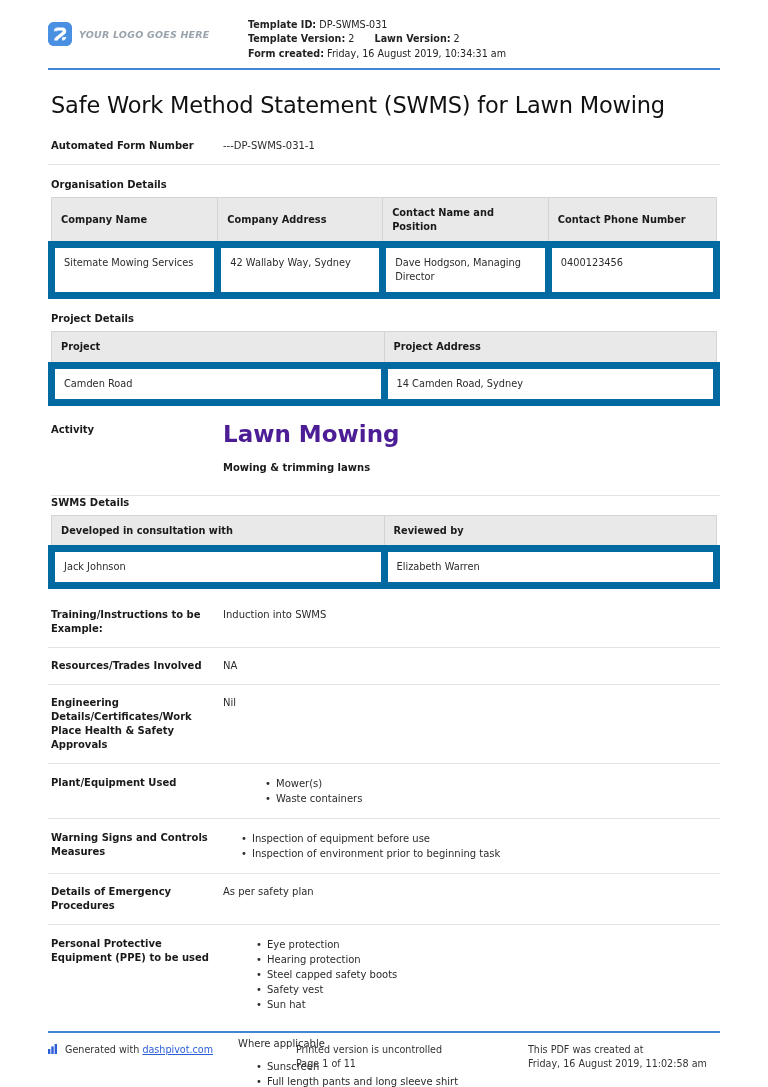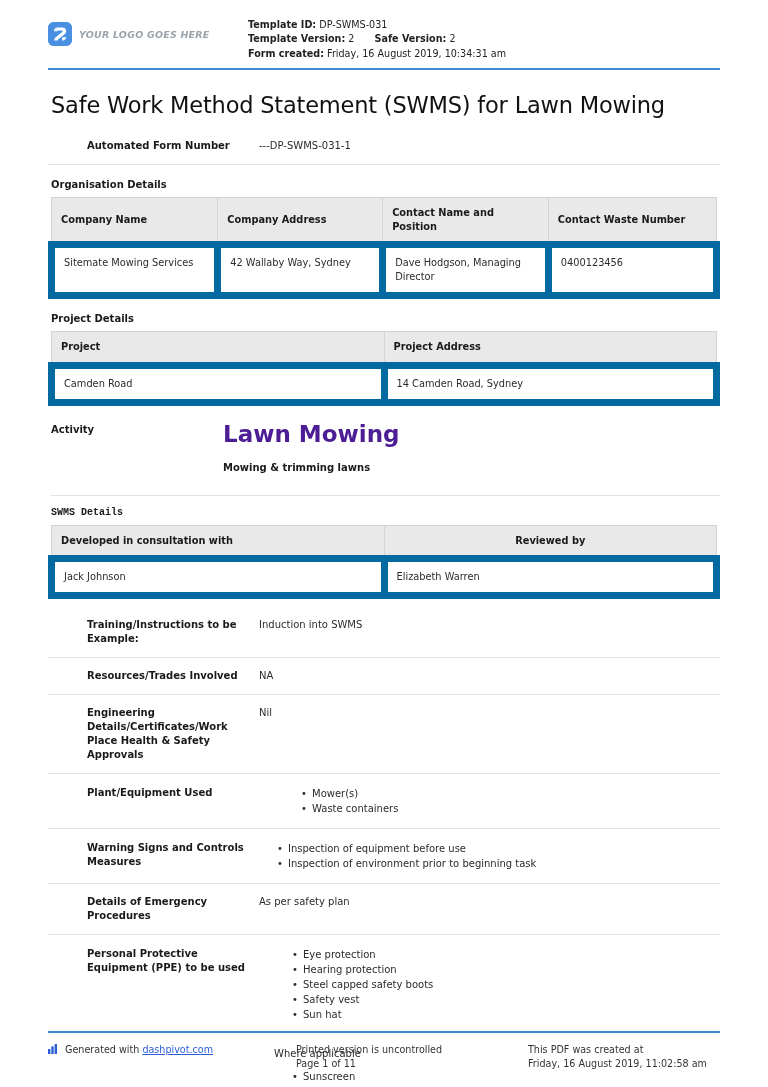--- a/index.html
+++ b/index.html
@@ -100,21 +100,20 @@
     border-bottom: 1px solid #e3e3e3;
     align-items: flex-start;
   }
   .lv-label {
     flex: 0 0 172px;
     font-size: 10px;
     font-weight: bold;
     line-height: 14px;
     color: #1a1a1a;
     padding-right: 10px;
-    margin-left: 36px;
   }
   .lv-value {
     flex: 1 1 auto;
     font-size: 10px;
     line-height: 14px;
     color: #2b2b2b;
   }
 
   .section-head {
     font-size: 10px;
@@ -264,21 +263,21 @@
 
     <div class="meta-col right">
       <div class="meta-row">
         <b>Template ID:</b>
         <span>DP-SWMS-031</span>
       </div>
       <div class="meta-row">
         <b>Template Version:</b>
         <span>2</span>
         <span class="meta-inline-gap"></span>
-        <b>Safe Version:</b>
+        <b>Lawn Version:</b>
         <span>2</span>
       </div>
       <div class="meta-row">
         <b>Form created:</b>
         <span>Friday, 16 August 2019, 10:34:31 am</span>
       </div>
     </div>
   </div>
 
   <div class="rule-blue"></div>
@@ -298,21 +297,21 @@
         <col style="width:25%">
           <col style="width:24.8%">
           <col style="width:24.9%">
           <col style="width:25.3%">
       </colgroup>
       <thead>
         <tr>
           <th>Company Name</th>
           <th>Company Address</th>
           <th>Contact Name and Position</th>
-          <th>Contact Waste Number</th>
+          <th>Contact Phone Number</th>
         </tr>
       </thead>
       <tbody>
         <tr>
           <td>Sitemate Mowing Services</td>
           <td>42 Wallaby Way, Sydney</td>
           <td>Dave Hodgson, Managing Director</td>
           <td>0400123456</td>
         </tr>
       </tbody>
@@ -341,30 +340,30 @@
     <div class="activity-row">
       <div class="activity-label">Activity</div>
       <div class="activity-main">
         <div class="activity-title">Lawn Mowing</div>
         <div class="activity-sub">Mowing &amp; trimming lawns</div>
       </div>
     </div>
 
     <div class="divider-light" style="margin-top:14px;"></div>
 
-    <div class="section-head" style="margin-top:11px;font-family:Liberation Mono, monospace;">SWMS Details</div>
+    <div class="section-head" style="margin-top:1px;">SWMS Details</div>
     <table class="doc-table">
       <colgroup>
           <col style="width:50%">
           <col style="width:50%">
         </colgroup>
       <thead>
         <tr>
           <th style="height:30px;margin-left:24px;">Developed in consultation with</th>
-          <th style="height:30px;text-align:center;">Reviewed by</th>
+          <th style="height:30px;">Reviewed by</th>
         </tr>
       </thead>
       <tbody>
         <tr>
           <td style="height:26px;">Jack Johnson</td>
           <td style="height:26px;">Elizabeth Warren</td>
         </tr>
       </tbody>
     </table>
 

